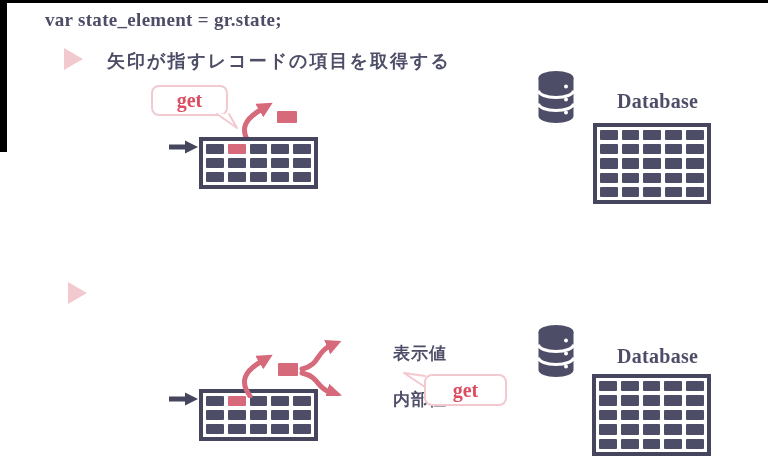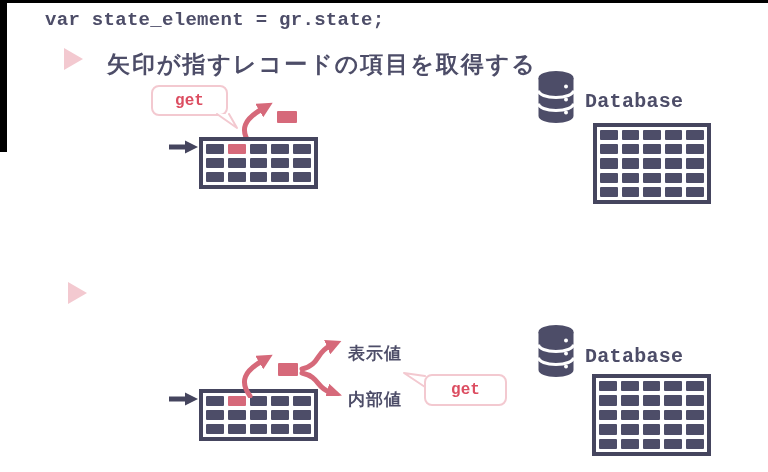--- a/index.html
+++ b/index.html
@@ -1,48 +1,48 @@
 <!DOCTYPE html>
 <html style="--navy: #4d4d68; --navy-dark: #45455e; --pink: #d6697a; --pink-soft: #f3c9d0; --red: #dc4d61; --bg: #ffffff; --frame: #000000;"><head>
 <meta charset="utf-8">
 <style>
   html,body { margin:0; padding:0; background:#fff; }
   .canvas {
     position:relative; width:768px; height:472px; background:var(--bg,#fff);
-    font-family:Liberation Mono, monospace; overflow:hidden;text-align:right;
+    font-family:Liberation Serif, serif; overflow:hidden;text-align:right;
   }
   .abs { position:absolute; }
   .frame-top { left:0; top:0; width:768px; height:3px; background:var(--frame); }
   .frame-left { left:0; top:0; width:7px; height:152px; background:var(--frame); }
 
   .code {
     color:var(--navy); font-size:19px; font-weight:bold; letter-spacing:.3px; white-space:nowrap;
   }
   .jp {
-    color:var(--navy); font-size:23px; font-weight:bold; letter-spacing:2px; white-space:nowrap;
+    color:var(--navy); font-size:18px; font-weight:bold; letter-spacing:2px; white-space:nowrap;
   }
   .tri {
     width:0; height:0;
     border-top:11px solid transparent; border-bottom:11px solid transparent;
     border-left:19px solid var(--pink-soft);
   }
   .bubble {
     position:absolute; background:#fff; border:2px solid var(--pink-soft); border-radius:8px;
     display:flex; align-items:center; justify-content:center;
-    color:var(--red); font-weight:bold; font-size:16px; box-sizing:border-box;
+    color:var(--red); font-weight:bold; font-size:20px; box-sizing:border-box;
   }
   .grid-table {
     position:absolute; background:#fff; border:4px solid var(--navy-dark);
     padding:3px; display:grid; gap:4px; box-sizing:border-box;
   }
   .cell { background:var(--navy); border-radius:1px; }
   .cell.hl { background:var(--pink); }
   .chip { position:absolute; background:var(--pink); border-radius:1px; }
-  .vlabel { color:var(--navy); font-size:17px; font-weight:bold; letter-spacing:1px; white-space:nowrap; }
-  .dblabel { color:var(--navy); font-size:20px; font-weight:bold; letter-spacing:.3px; white-space:nowrap; }
+  .vlabel { color:var(--navy); font-size:17px; font-weight:bold; letter-spacing:1px; white-space:nowrap;margin-left:45px; }
+  .dblabel { color:var(--navy); font-size:20px; font-weight:bold; letter-spacing:.3px; white-space:nowrap;margin-left:32px; }
 </style>
 </head>
 <body>
 
 <svg width="0" height="0" style="position:absolute" aria-hidden="true">
   <defs>
     <marker id="ah" viewBox="0 0 10 10" refX="2" refY="5" markerWidth="3.1" markerHeight="3.1" orient="auto-start-reverse">
       <path d="M0 0 L10 5 L0 10 Z" style="fill:var(--pink)"></path>
     </marker>
   </defs>

